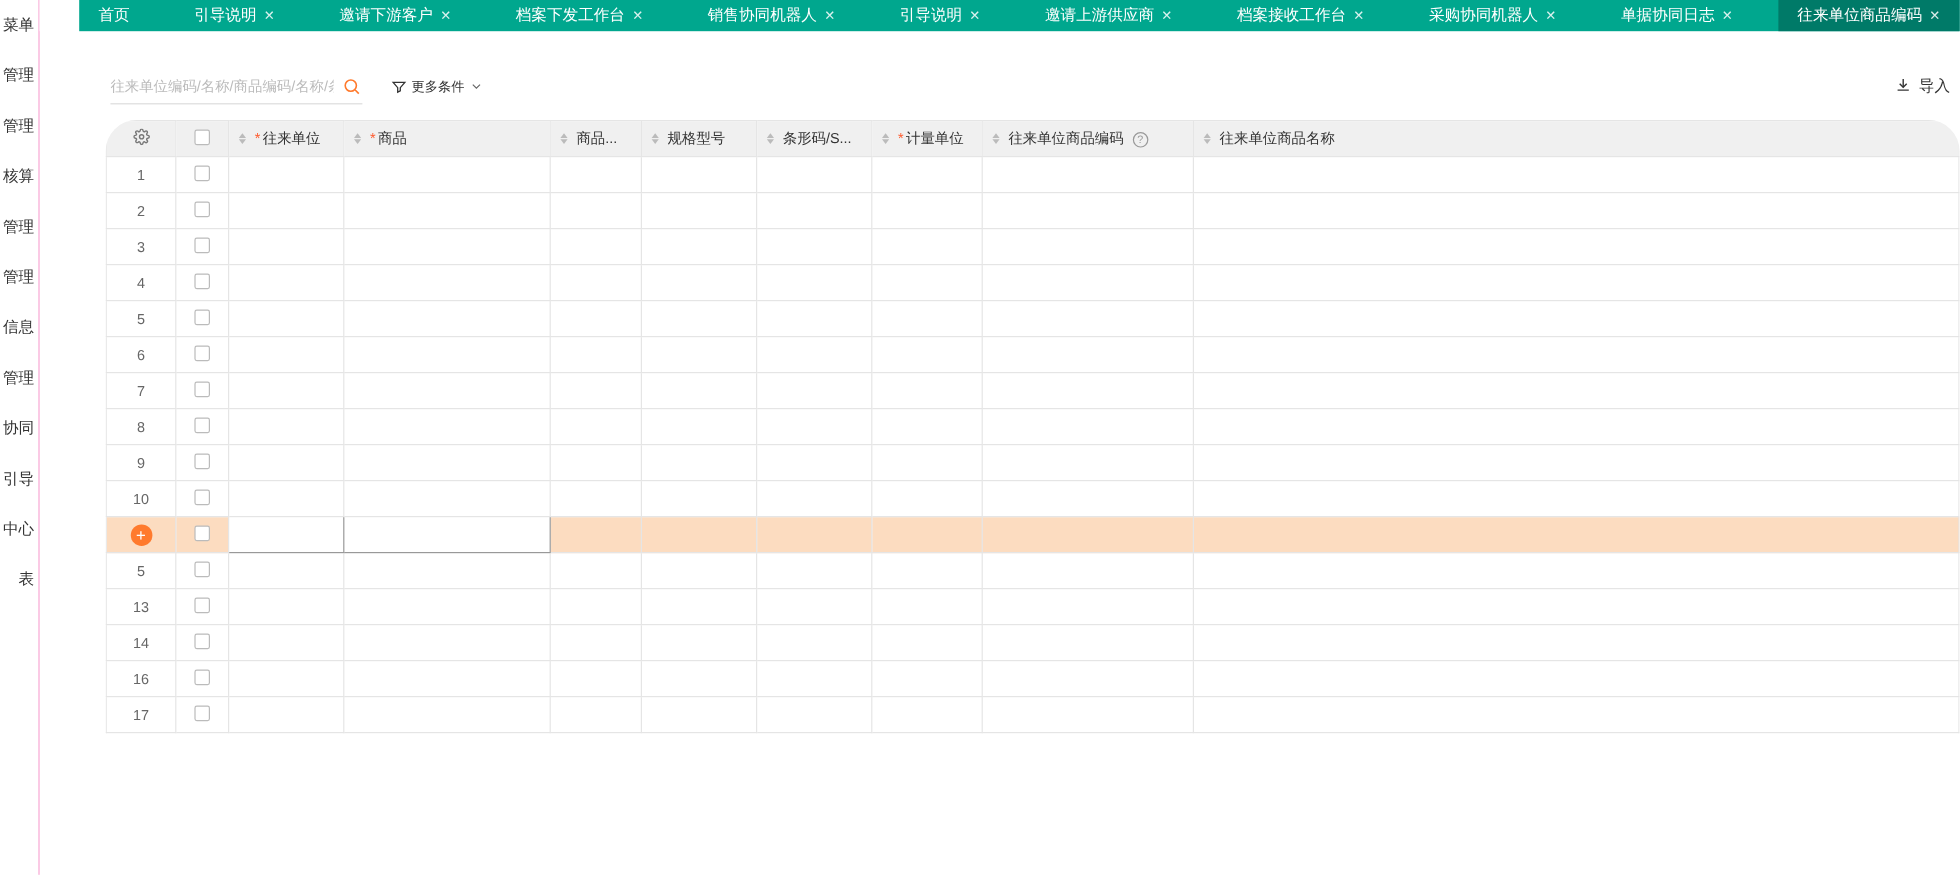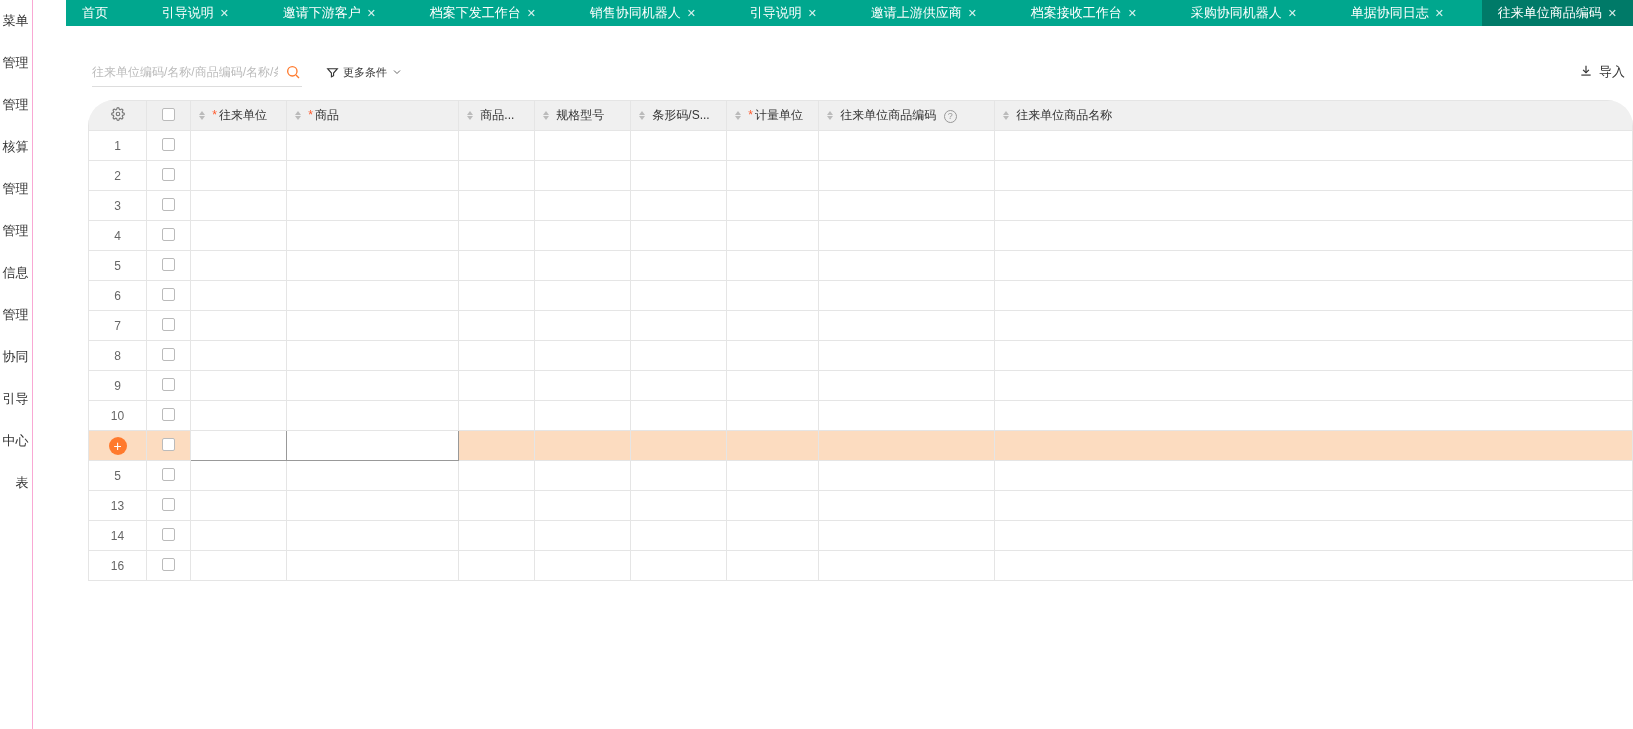--- a/index.html
+++ b/index.html
@@ -477,15 +477,27 @@
           <td class="chk"><span class="checkbox"></span></td>
           <td></td>
           <td></td>
           <td></td>
           <td></td>
           <td></td>
           <td></td>
           <td></td>
           <td></td>
         </tr>
+        <tr>
+          <td class="idx">17</td>
+          <td class="chk"><span class="checkbox"></span></td>
+          <td></td>
+          <td></td>
+          <td></td>
+          <td></td>
+          <td></td>
+          <td></td>
+          <td></td>
+          <td></td>
+        </tr>
       </tbody>
   </table>
 </div>
 
 </body></html>

